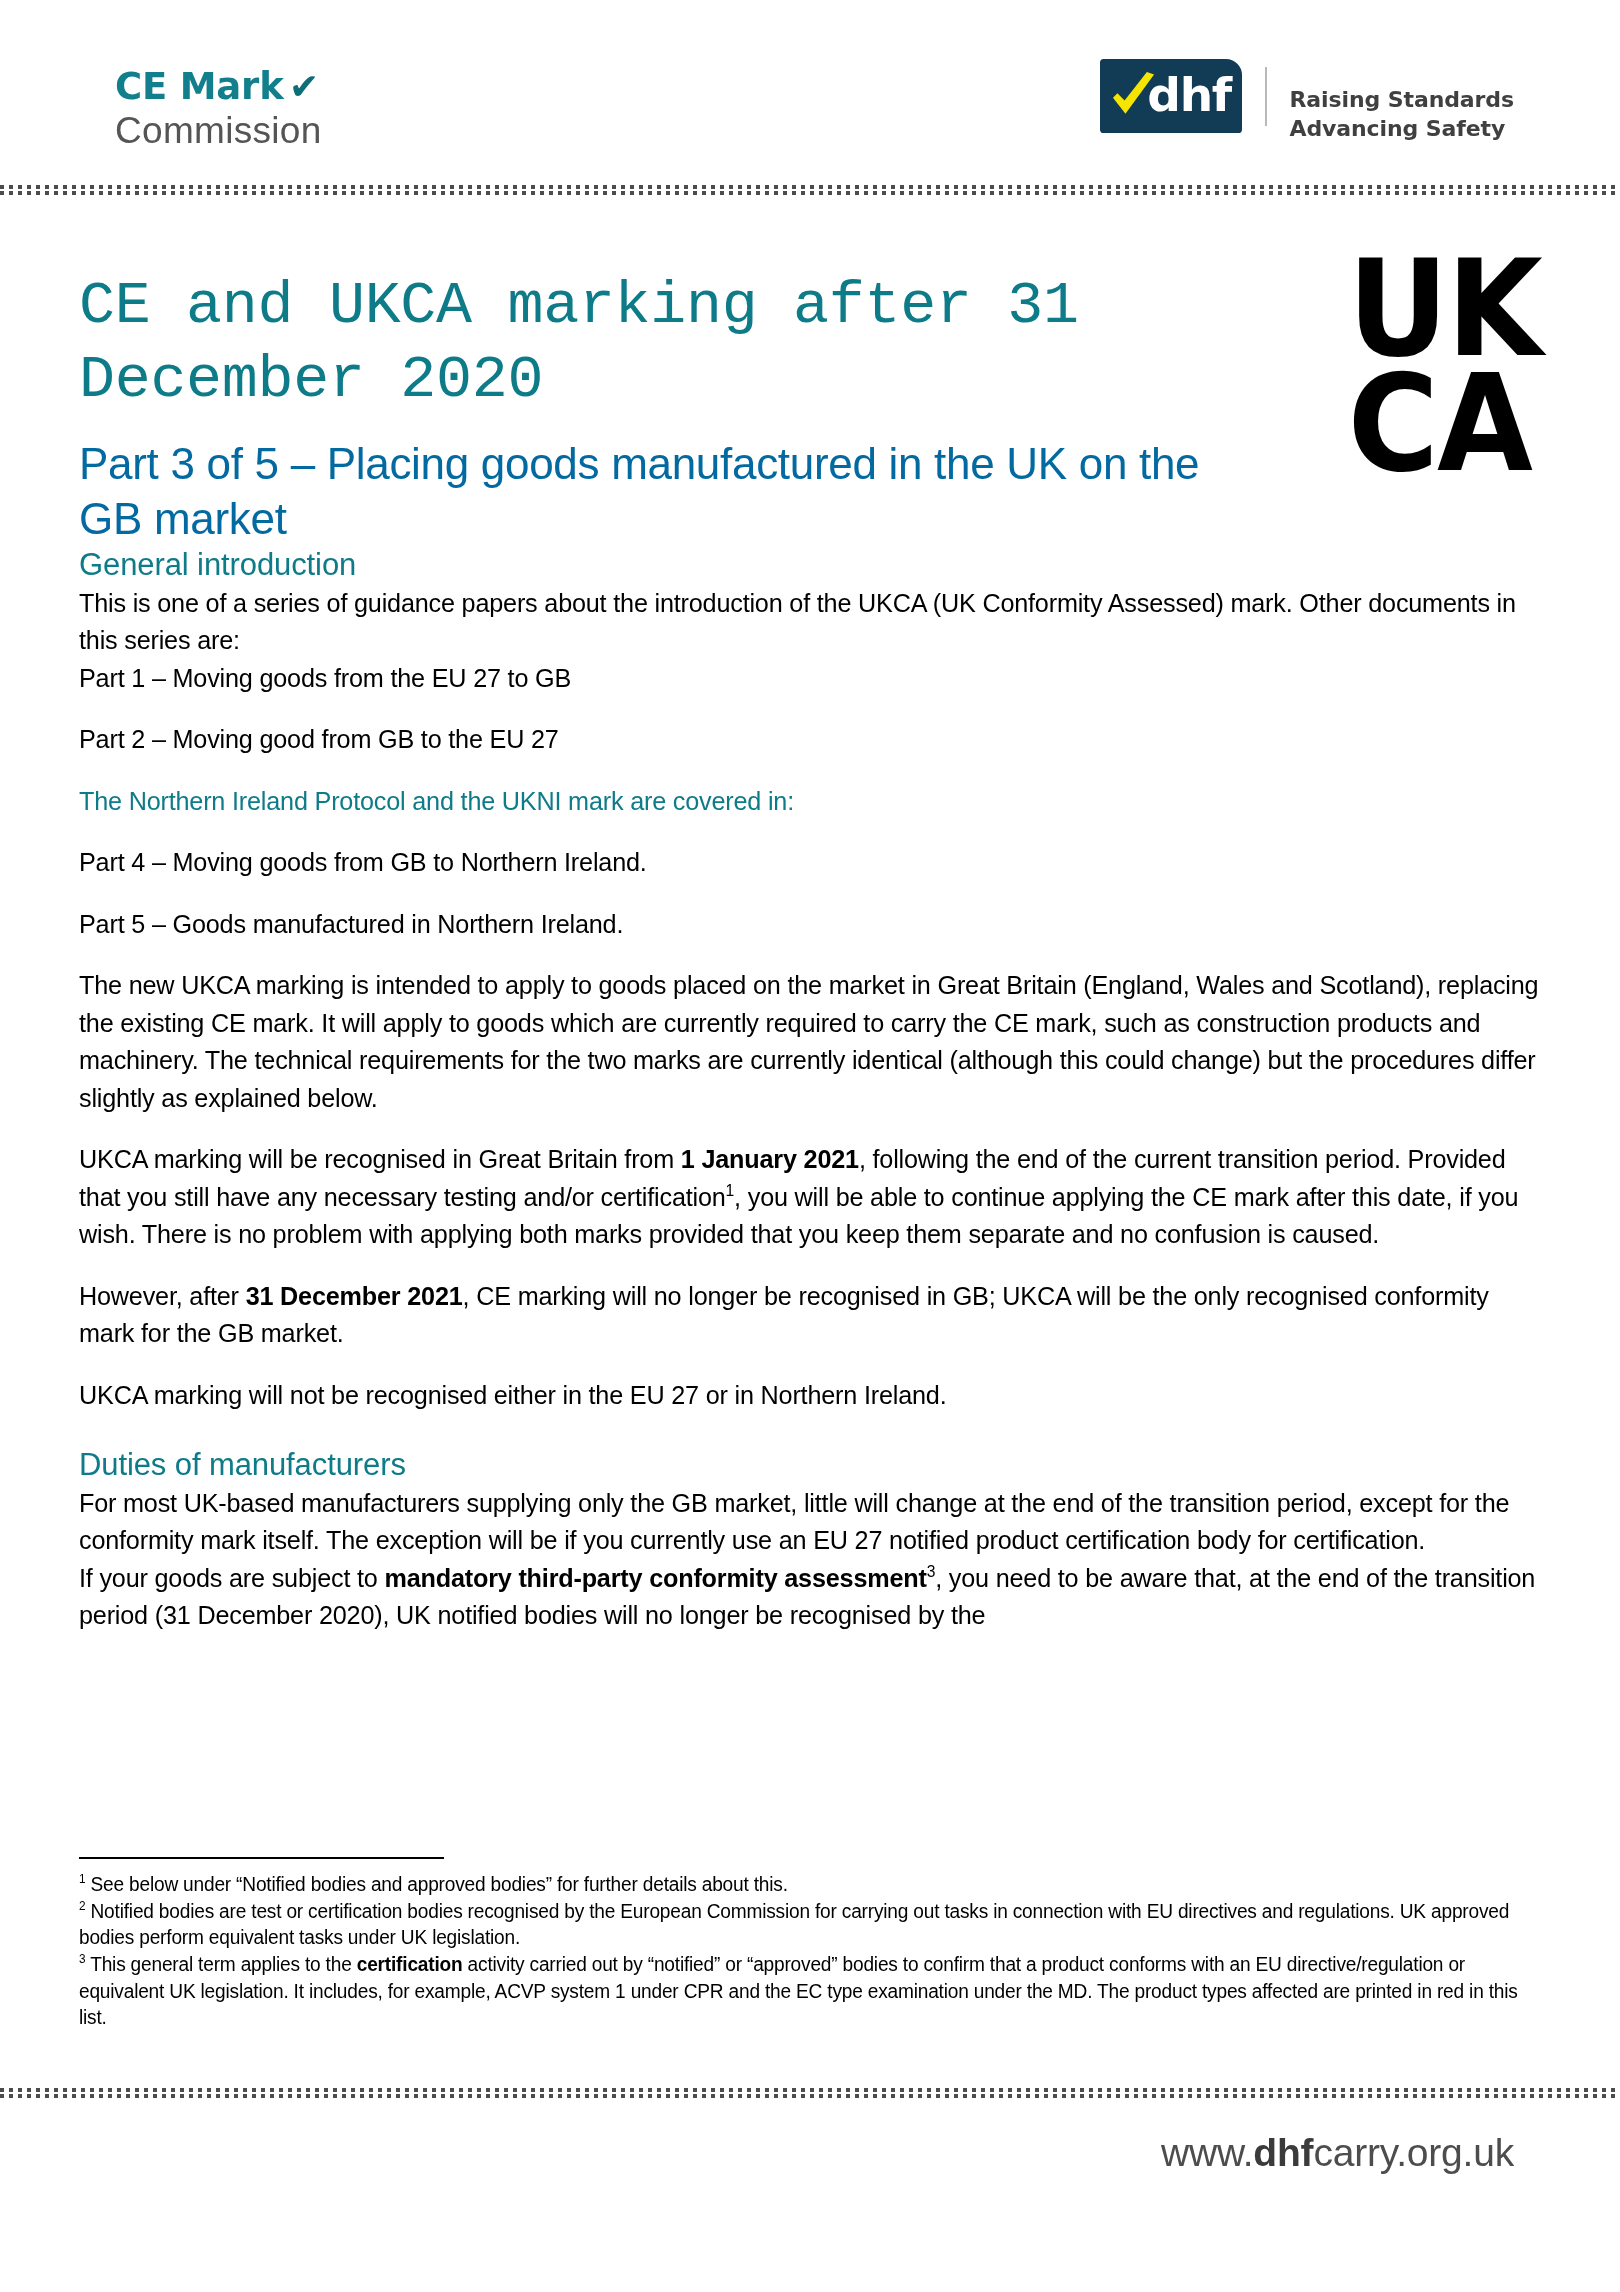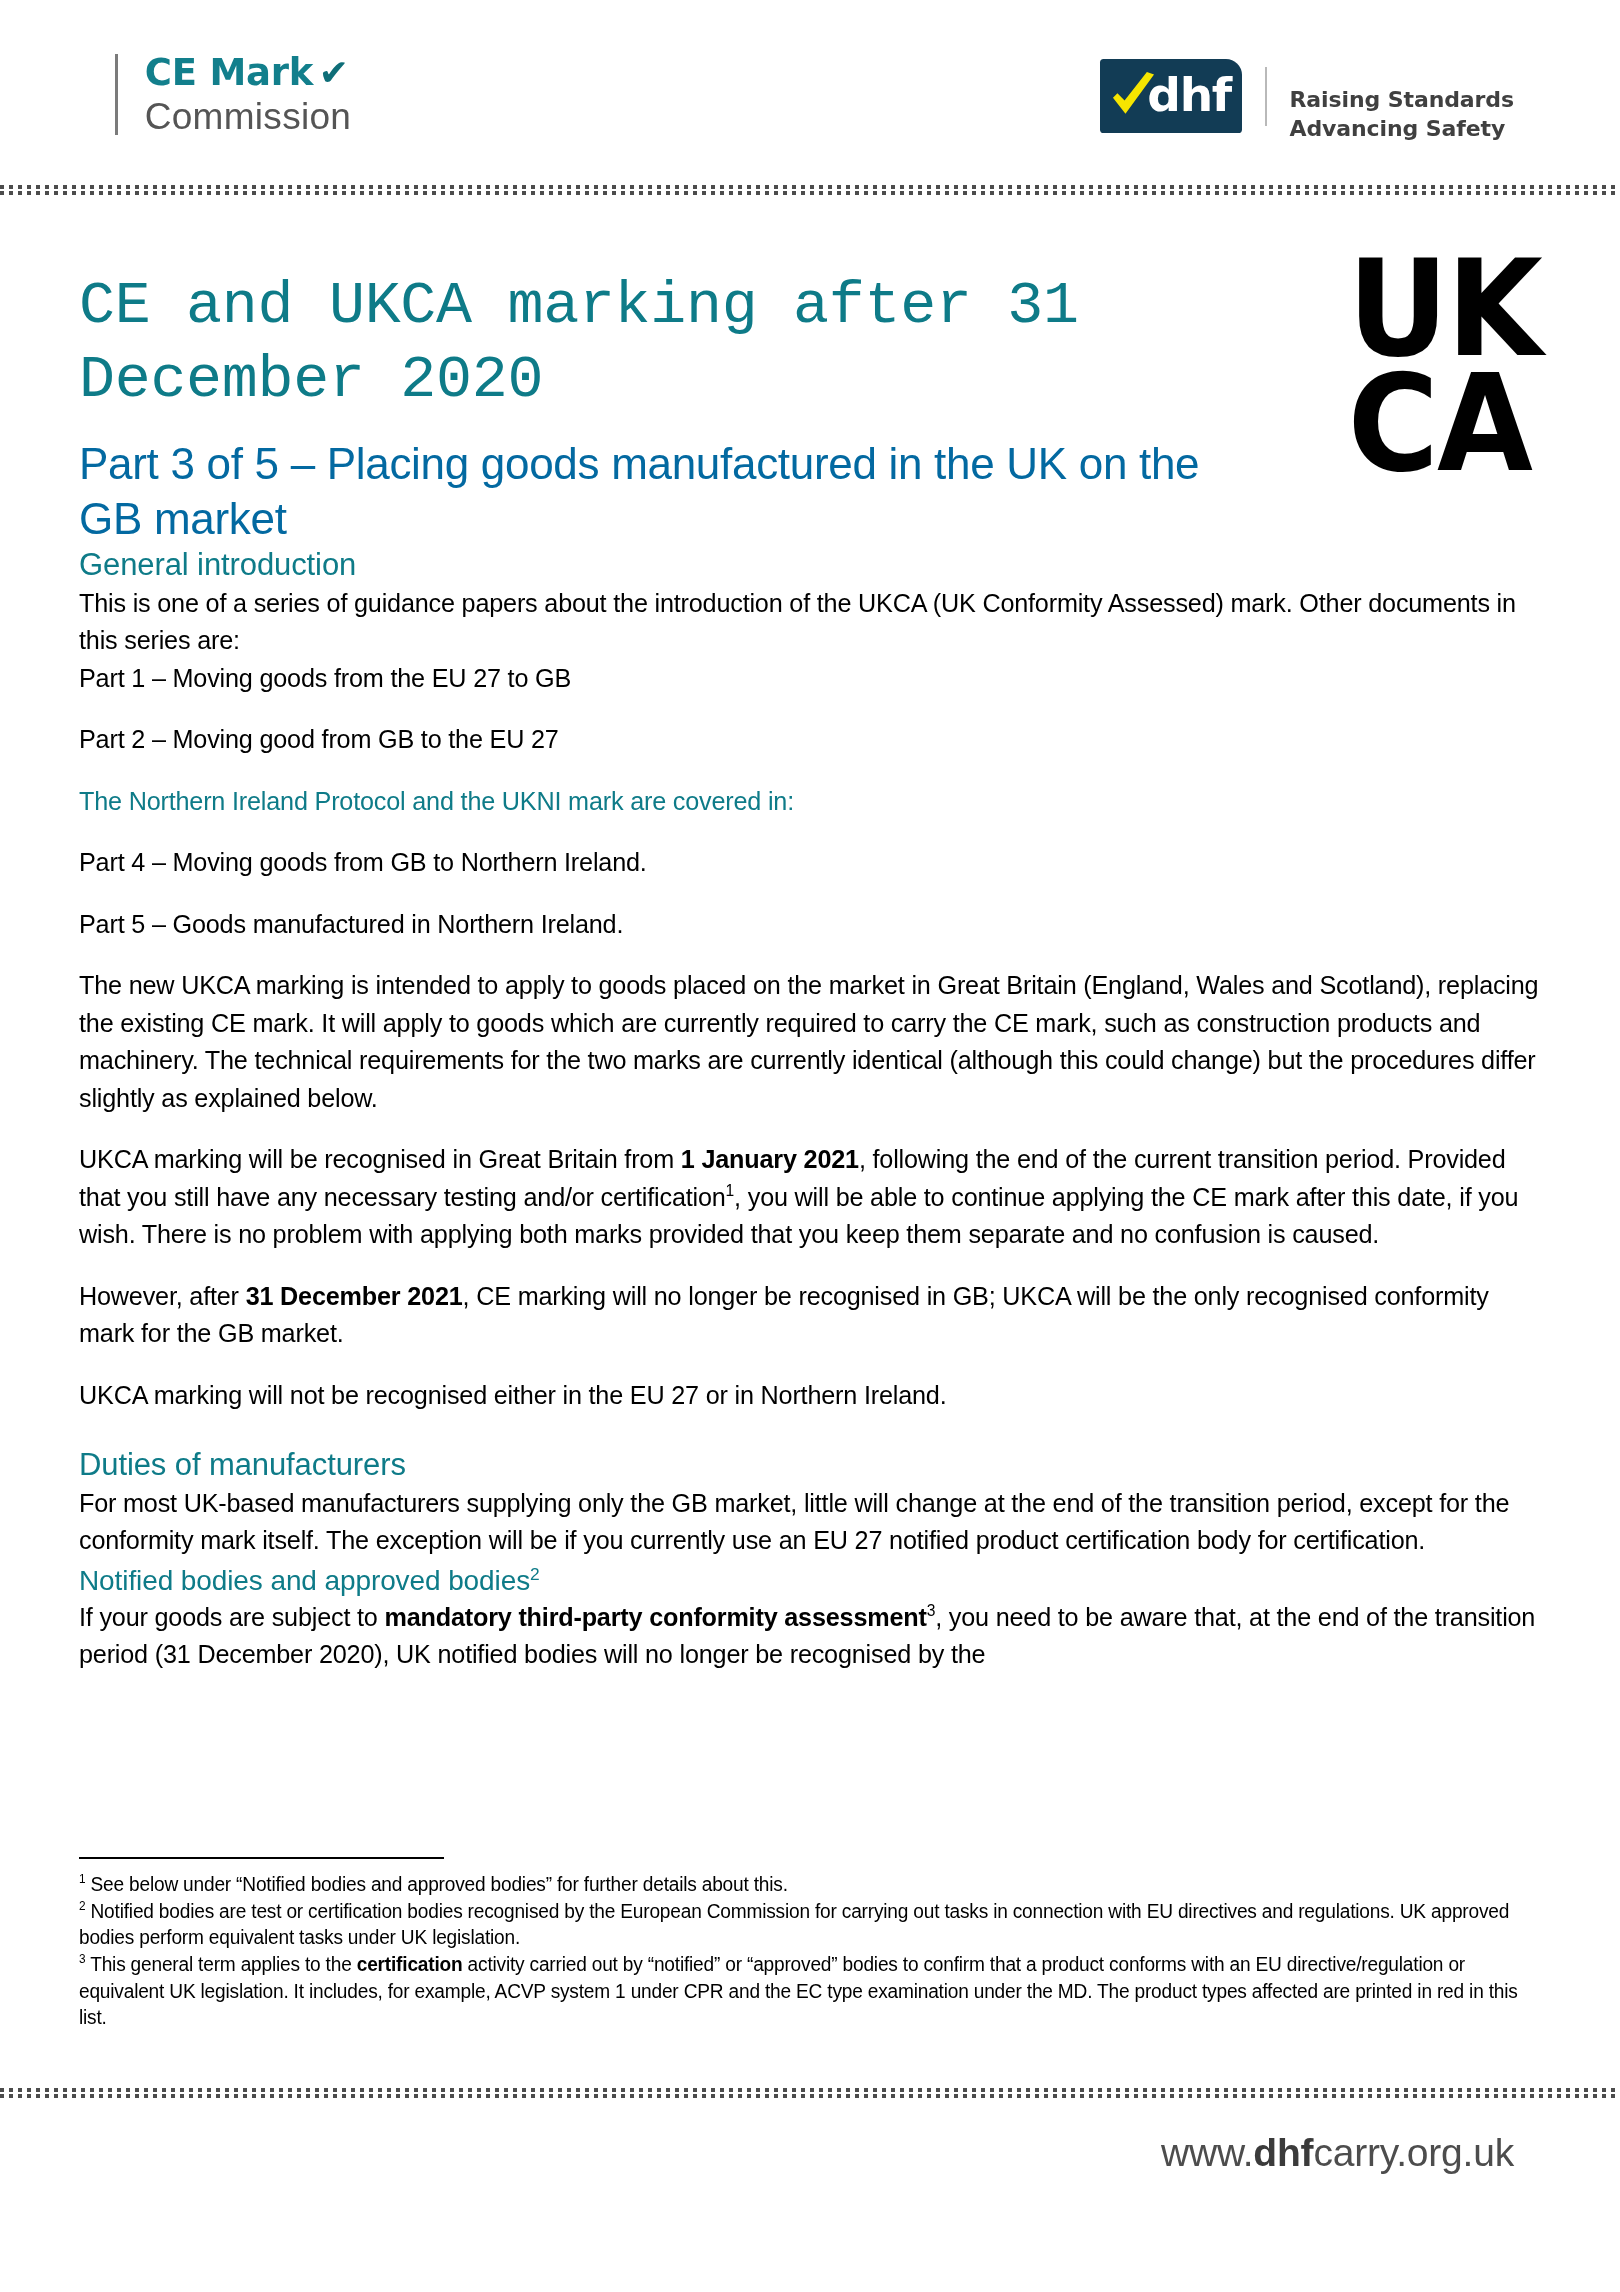--- a/index.html
+++ b/index.html
@@ -22,23 +22,24 @@
 
   
   .header {
     position: absolute;
     top: 0; left: 0; right: 0;
     height: 184px;
   }
   .ce-mark-lockup {
     position: absolute;
     left: 115px;
-    top: 54px;
+    top: 68px;
     display: flex;
     align-items: center;
+    flex-direction: column;
   }
   .ce-rule {
     width: 2.7px;
     background: #7b7b7b;
     margin-right: 27px;
     align-self: stretch;
   }
   .ce-text-block {
     display: flex;
     flex-direction: column;
@@ -349,23 +350,20 @@
     <p class="body spaced">
       <span>However, after </span><b>31 December 2021</b><span>, CE marking will no longer be recognised in GB; UKCA will be the only recognised conformity mark for the GB market.</span>
     </p>
 
     <p class="body spaced">UKCA marking will not be recognised either in the EU 27 or in Northern Ireland.</p>
 
     <h3 class="section-head" style="margin-top:32px;">Duties of manufacturers</h3>
 
     <p class="body">For most UK-based manufacturers supplying only the GB market, little will change at the end of the transition period, except for the conformity mark itself.  The exception will be if you currently use an EU 27 notified product certification body for certification.</p>
 
-    <h4 class="sub-head">
-      <span>Notified bodies and approved bodies</span><sup>2</sup>
-    </h4>
 
     <p class="body">
       <span>If your goods are subject to </span><b>mandatory third-party conformity assessment</b><sup>3</sup><span>, you need to be aware that, at the end of the transition period (31 December 2020), UK notified bodies will no longer be recognised by the</span>
     </p>
   </div>
 
   <div class="footnotes">
     <div class="fn-rule"></div>
 
     <p class="footnote">

